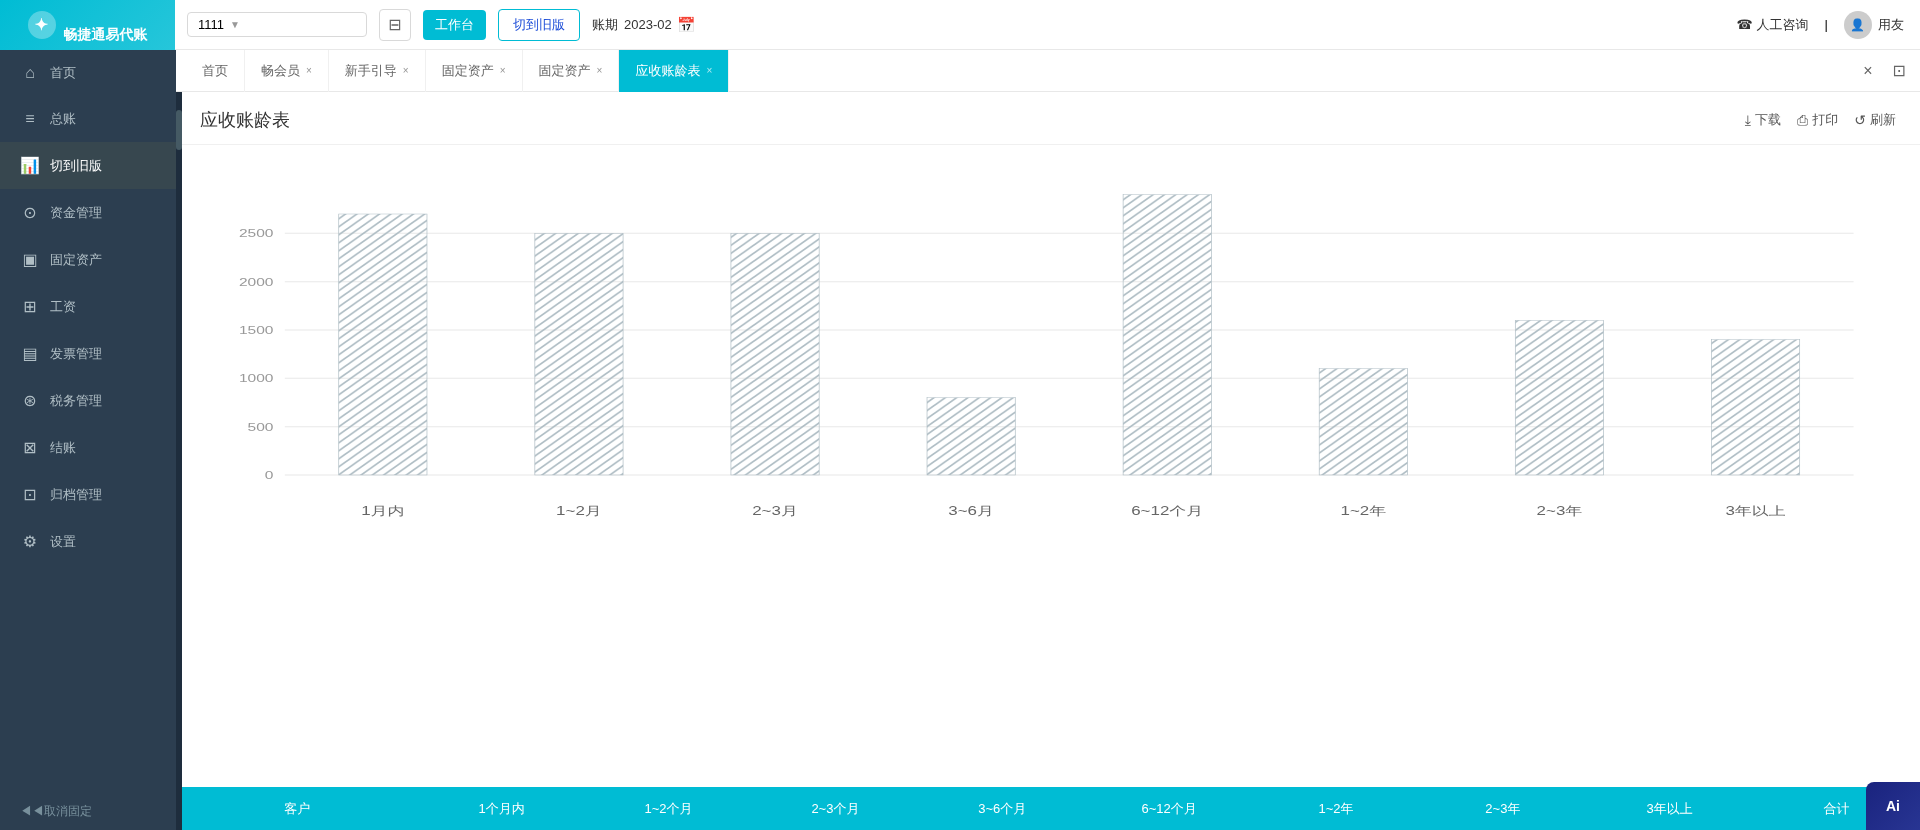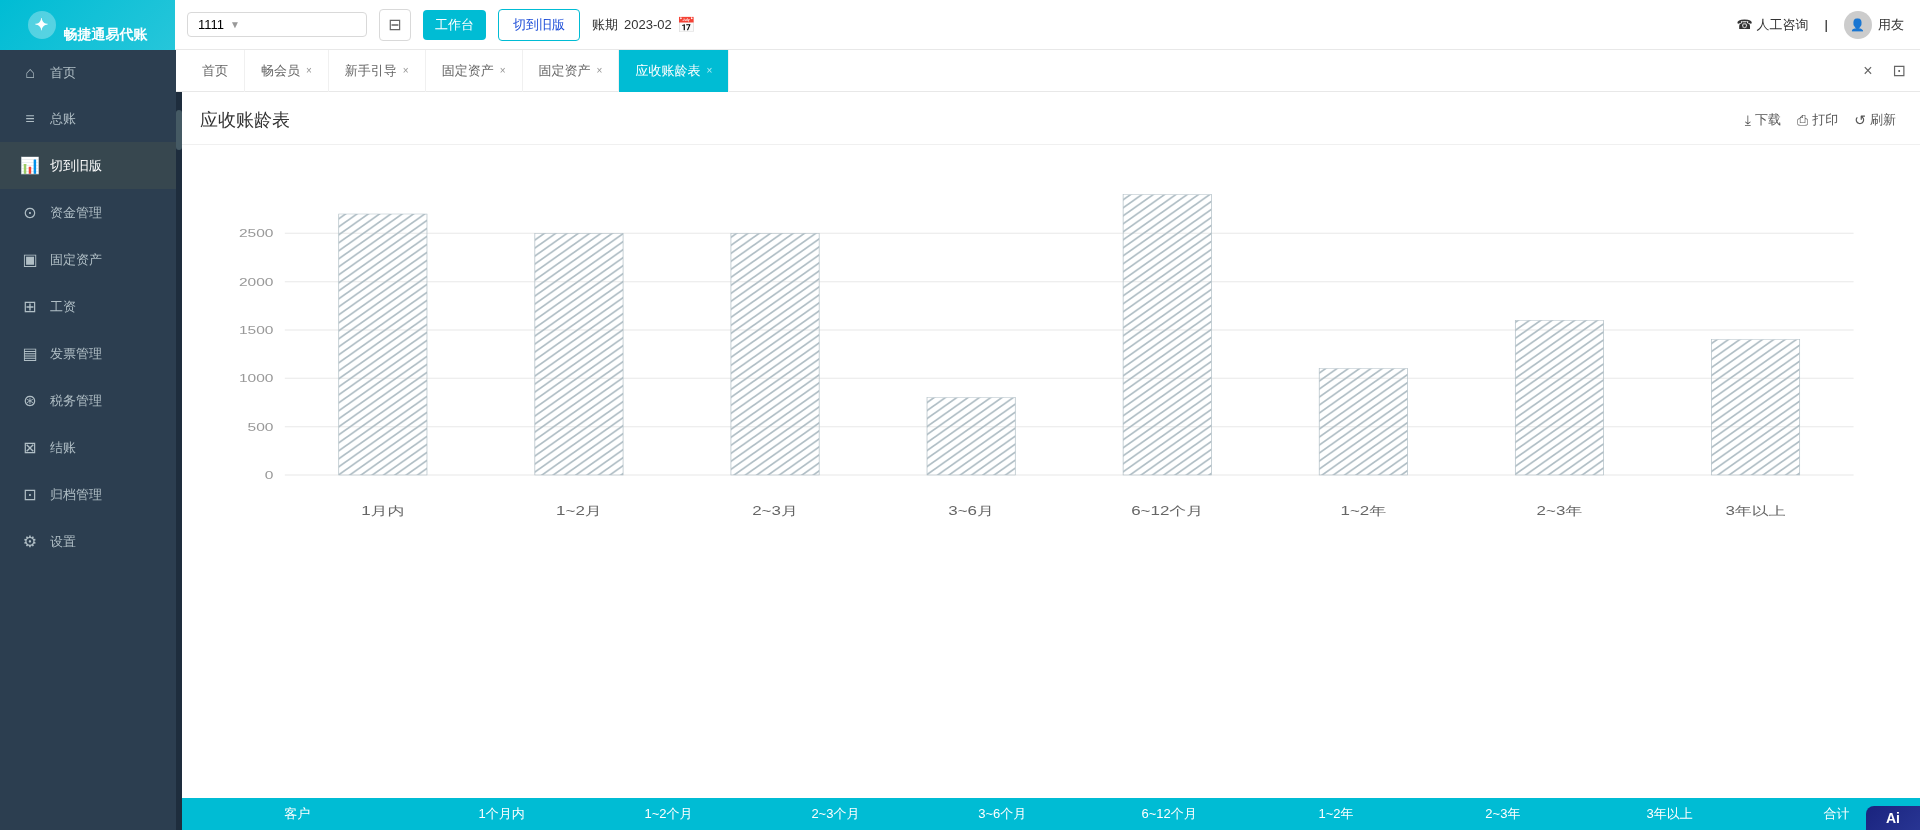--- a/index.html
+++ b/index.html
@@ -152,21 +152,21 @@
     .chart-wrapper {
       position: relative; width: 100%; height: 360px;
     }
     .chart-svg {
       width: 100%; height: 100%;
     }
 
     
     .table-header-bar {
       background: #00bcd4; color: #fff;
-      display: flex; height: 32px; align-items: center;
+      display: flex; height: 43px; align-items: center;
       flex-shrink: 0;
     }
     .table-header-bar .col {
       flex: 1; text-align: center; font-size: 13px; padding: 0 8px;
     }
     .table-header-bar .col:first-child { flex: 1.5; }
 
     
     .sidebar-wrapper {
       position: relative; width: 176px; flex-shrink: 0;
@@ -176,21 +176,21 @@
       width: 6px; background: #1e2d3d; flex-shrink: 0;
     }
     .scroll-bar-thumb {
       width: 6px; height: 40px; background: #455a64; border-radius: 3px; margin-top: 60px;
     }
 
     
     .ai-badge {
       position: fixed; bottom: 0; right: 0;
       background: linear-gradient(135deg, #1a237e, #283593);
-      color: white; padding: 4px 20px;
+      color: white; padding: 16px 20px;
       font-size: 14px; font-weight: bold;
       border-top-left-radius: 8px;
     }
   </style>
 </head>
 <body>
 
 <div class="header">
   <div class="logo-area">
     <div class="logo-icon">✦</div>
@@ -271,20 +271,21 @@
     <span class="label">结账</span>
   </div>
         <div class="sidebar-item">
     <span class="icon">⊡</span>
     <span class="label">归档管理</span>
   </div>
         <div class="sidebar-item">
     <span class="icon">⚙</span>
     <span class="label">设置</span>
   </div>
+        <div class="sidebar-bottom">◀◀取消固定</div>
       </div>
     <div class="scroll-bar-track">
       <div class="scroll-bar-thumb"></div>
     </div>
   </div>
 
   <div class="content-area">
 
     <div class="tabs-bar" id="tabs-bar">
     <div class="tab">

